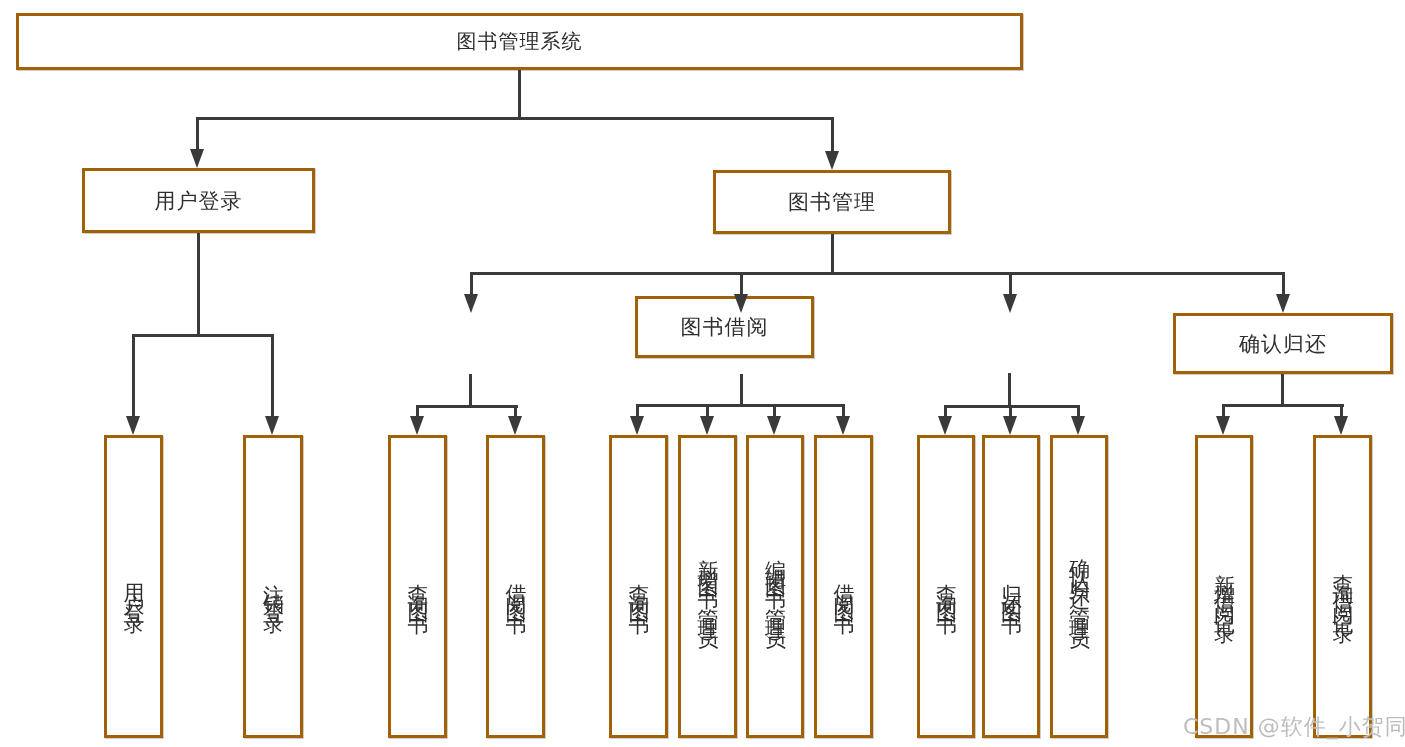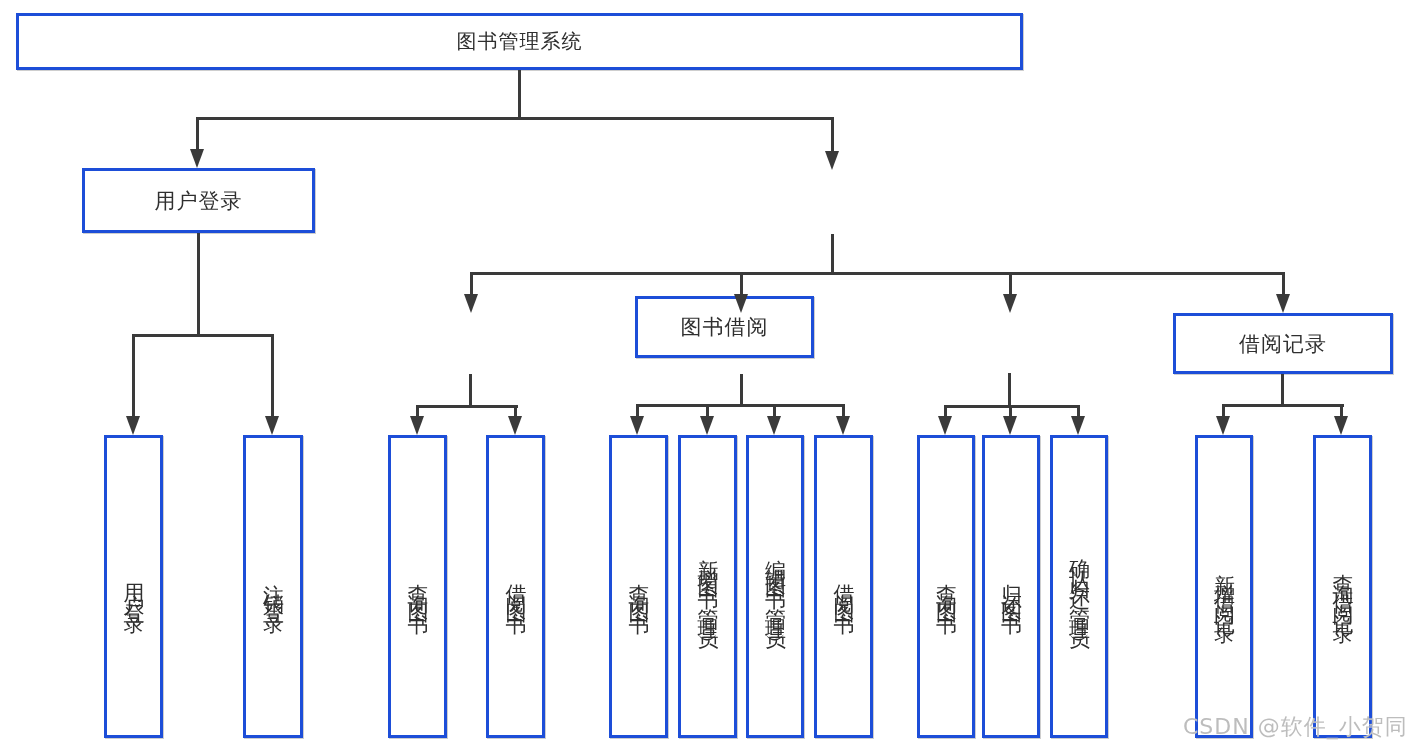--- a/index.html
+++ b/index.html
@@ -1,21 +1,21 @@
 <!DOCTYPE html>
 <html><head>
 <meta charset="utf-8">
 <style>
   html,body{margin:0;padding:0;background:#ffffff;}
   .canvas{
     position:relative;width:1405px;height:747px;background:#ffffff;overflow:hidden;
     font-family:"DejaVu Sans","Liberation Sans",sans-serif;color:#2f2f2f;
   }
   .box{
-    position:absolute;background:#ffffff;border:3px solid #1d4ed8;box-sizing:border-box;
+    position:absolute;background:#ffffff;border:3px solid #a16207;box-sizing:border-box;
     display:flex;align-items:center;justify-content:center;
     box-shadow:1px 1px 0 rgba(58,58,58,0.25);
   }
   .hlbl{font-size:21px;letter-spacing:1px;white-space:nowrap;}
   .root .hlbl{font-size:20px;}
   .vtext{
     writing-mode:vertical-rl;text-orientation:mixed;
     font-size:21px;letter-spacing:10px;line-height:1;white-space:nowrap;
   }
   .vl{position:absolute;width:3px;background:#3a3a3a;}
@@ -36,26 +36,29 @@
 
 <div class="canvas">
 
   <div class="box root" style="left:16px;top:13px;width:1007px;height:57px;">
     <span class="hlbl">图书管理系统</span>
   </div>
 
   <div class="box" style="left:82px;top:168px;width:233px;height:65px;">
     <span class="hlbl">用户登录</span>
   </div>
+  <div class="box" style="left:713px;top:170px;width:238px;height:64px;">
+    <span class="hlbl">图书管理</span>
+  </div>
 
   <div class="box" style="left:635px;top:296px;width:179px;height:62px;">
     <span class="hlbl">图书借阅</span>
   </div>
   <div class="box" style="left:1173px;top:313px;width:220px;height:61px;">
-    <span class="hlbl">借阅记录</span>
+    <span class="hlbl">确认归还</span>
   </div>
 
   <div class="box" style="left:104px;top:435px;width:59px;height:303px;">
     <span class="vtext">用户登录</span>
   </div>
   <div class="box" style="left:243px;top:435px;width:60px;height:303px;">
     <span class="vtext">注销登录</span>
   </div>
 
   <div class="box" style="left:388px;top:435px;width:59px;height:303px;">

